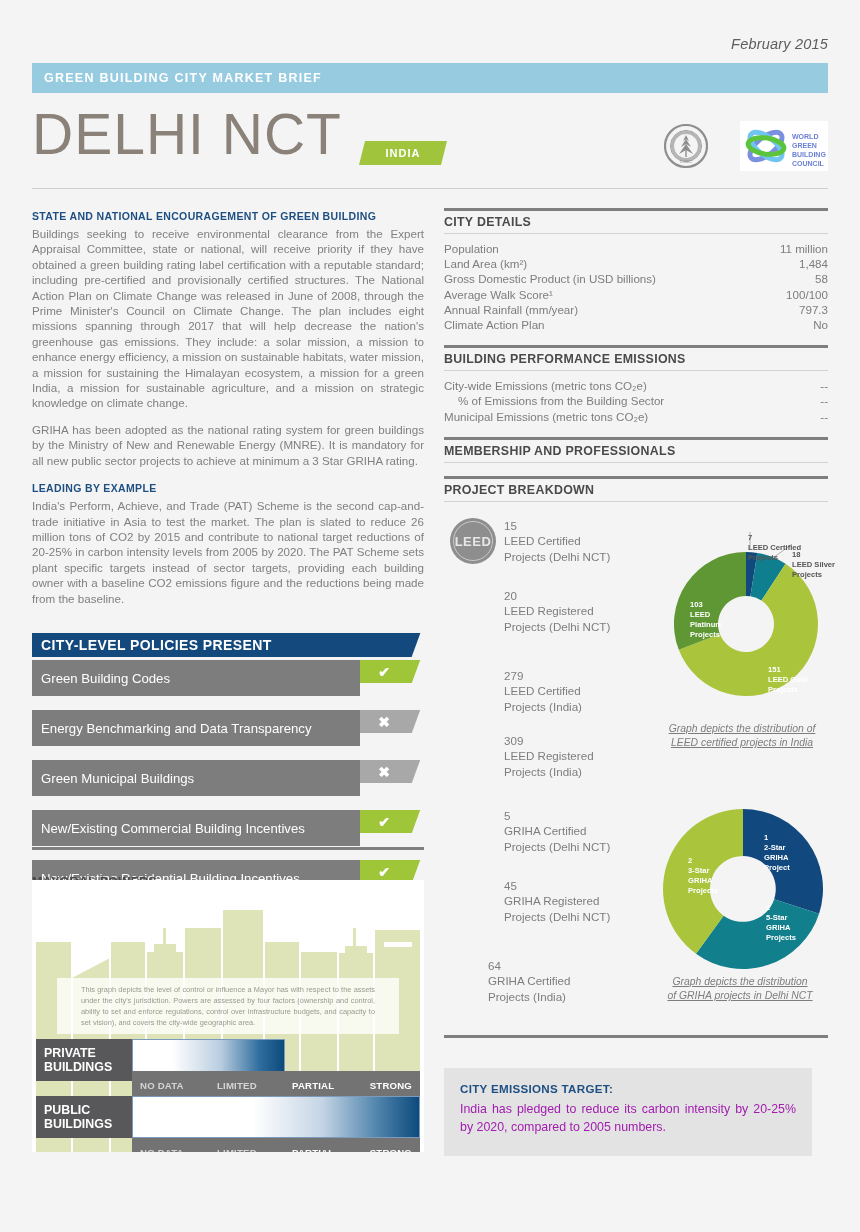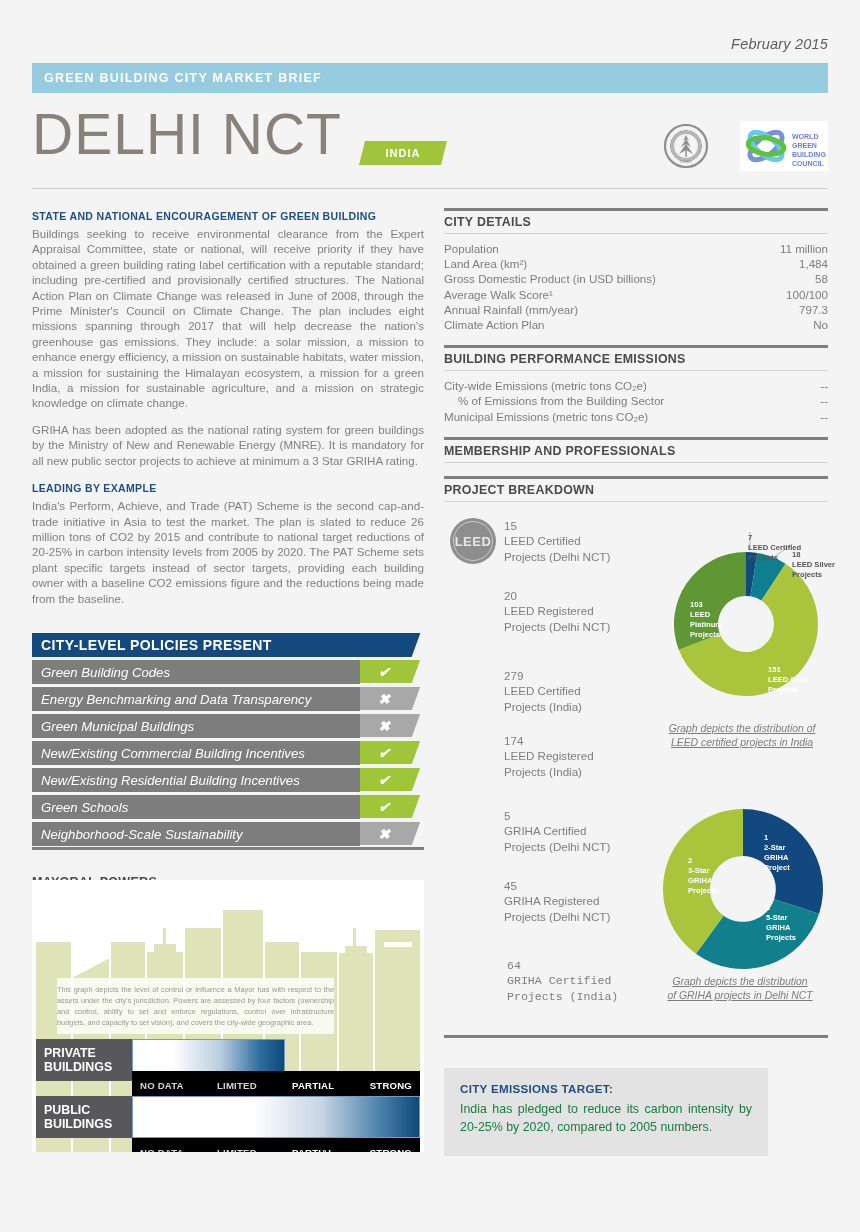--- a/index.html
+++ b/index.html
@@ -71,21 +71,21 @@
   .pol-head-lbl {
     width: 328px; background: #13497d; color: #fff;
     font-size: 14px; font-weight: bold; letter-spacing: .4px;
     display: flex; align-items: center; padding-left: 9px;
   }
   .pol-head-flag { width: 64px; position: relative; overflow: hidden; }
   .pol-head-flag .fl {
     position: absolute; left: -8px; top: 0; width: 64px; height: 24px;
     background: #13497d; transform: skewX(-20deg);
   }
-  .pol-row { display: flex; height: 24px; margin-bottom: 3px; font-style: italic; }
+  .pol-row { display: flex; height: 36px; margin-bottom: 14px; }
   .pol-lbl {
     width: 328px; background: #7d7d7d; color: #fff;
     font-size: 13.2px; display: flex; align-items: center; padding-left: 9px;
   }
   .pol-mark { width: 64px; position: relative; overflow: hidden; }
   .pol-mark .fl {
     position: absolute; left: -8px; top: 0; width: 64px; height: 23px;
     transform: skewX(-20deg);
   }
   .pol-mark.yes .fl { background: #9fc539; }
@@ -95,36 +95,36 @@
     display: flex; align-items: center; justify-content: center;
     color: #fff; font-size: 14px; font-weight: bold;
   }
 
   
   .may-rule { position: absolute; left: 32px; top: 847px; width: 392px; height: 3px; background: #7f7f7f; }
   .may-title { position: absolute; left: 32px; top: 875px; font-size: 12.5px; font-weight: bold; color: #4a4a4a; letter-spacing: .3px; }
   .may-box { position: absolute; left: 32px; top: 880px; width: 392px; height: 272px; background: #fff; overflow: hidden; }
   .skyline { position: absolute; inset: 0; }
   .may-note {
-    position: absolute; left: 25px; top: 98px; width: 277px;
+    position: absolute; left: 25px; top: 98px; width: 342px;
     background: rgba(255,255,255,.78);
     color: #9a9a8c; font-size: 7.4px; line-height: 11px;
-    text-align: justify; padding: 6px 0;
+    text-align: justify; padding: 6px 24px;
   }
   .bar-row { position: absolute; display: flex; align-items: stretch; }
   .bar-tag {
     width: 96px; background: #58585a; color: #fff;
     font-size: 12.4px; font-weight: bold; line-height: 14px;
     display: flex; flex-direction: column; justify-content: center;
     padding-left: 8px;
   }
   .bar-track { position: relative; }
   .bar-fill { height: 100%; border: 1px solid #7b9bbd; }
   .scale {
-    position: absolute; height: 29px; background: #000000;
+    position: absolute; height: 29px; background: #737373;
     display: flex; align-items: center;
   }
   .scale span { color: #d4d4d4; font-size: 9.6px; font-weight: bold; position: absolute; letter-spacing: .2px; }
   .scale span.on { color: #fff; }
 
   
   .blk { margin-bottom: 13px; }
   .blk-rule-top { height: 3px; background: #7f7f7f; }
   .blk-title { font-size: 12.4px; font-weight: bold; color: #4a4a4a; letter-spacing: .3px; padding: 4px 0 4px; }
   .blk-rule-bot { height: 1px; background: #d2d2d2; margin-bottom: 7px; }
@@ -144,23 +144,23 @@
   .leed-seal .txt { color: #e6e6e6; font-size: 13px; font-weight: bold; letter-spacing: .5px; z-index: 2; }
   .stat { position: absolute; font-size: 11.6px; color: #7d7d7d; line-height: 15.4px; }
   .stat .num { display: block; }
   .donut-cap {
     position: absolute; font-size: 10.4px; color: #7d7d7d;
     font-style: italic; text-align: center; line-height: 14px; width: 200px; text-decoration: underline;
   }
 
   
   .emit-rule { position: absolute; left: 444px; top: 1035px; width: 384px; height: 3px; background: #7f7f7f; }
-  .emit-box { position: absolute; left: 444px; top: 1068px; width: 324px; height: 88px; background: #e3e3e3; padding: 14px 16px; }
+  .emit-box { position: absolute; left: 444px; top: 1068px; width: 368px; height: 88px; background: #e3e3e3; padding: 14px 16px; }
   .emit-title { color: #1d4f82; font-size: 11.6px; font-weight: bold; letter-spacing: .3px; margin-bottom: 5px; }
-  .emit-body { color: #15803d; font-size: 12.4px; line-height: 18px; text-align: justify; }
+  .emit-body { color: #a21caf; font-size: 12.4px; line-height: 18px; text-align: justify; }
 
   .slice-lbl { font-size: 7.6px; font-weight: bold; fill: #fff; }
   .slice-lbl-out { font-size: 7.6px; font-weight: bold; fill: #555; }
 </style>
 </head>
 <body>
 
 <div class="page">
 
   <div class="date-line">February 2015</div>
@@ -408,24 +408,24 @@
 
   <div class="pbreak">
     <div class="leed-seal" style="left:450px; top:518px; position:absolute;">
       <div class="ring"></div>
       <div class="txt">LEED</div>
     </div>
     <div id="stat-blocks">
         <div class="stat" style="left: 504px; top: 518px;"><span class="num">15</span><span>LEED Certified</span><br><span>Projects (Delhi NCT)</span></div>
         <div class="stat" style="left: 504px; top: 588px;"><span class="num">20</span><span>LEED Registered</span><br><span>Projects (Delhi NCT)</span></div>
         <div class="stat" style="left: 504px; top: 668px;"><span class="num">279</span><span>LEED Certified</span><br><span>Projects (India)</span></div>
-        <div class="stat" style="left: 504px; top: 733px;"><span class="num">174</span><span>LEED Registered</span><br><span>Projects (India)</span></div>
+        <div class="stat" style="left: 504px; top: 733px;"><span class="num">309</span><span>LEED Registered</span><br><span>Projects (India)</span></div>
         <div class="stat" style="left: 504px; top: 808px;"><span class="num">5</span><span>GRIHA Certified</span><br><span>Projects (Delhi NCT)</span></div>
         <div class="stat" style="left: 504px; top: 878px;"><span class="num">45</span><span>GRIHA Registered</span><br><span>Projects (Delhi NCT)</span></div>
-        <div class="stat" style="left: 507px; top: 958px; font-family: Liberation Mono, monospace;"><span class="num">64</span><span>GRIHA Certified</span><br><span>Projects (India)</span></div>
+        <div class="stat" style="left: 488px; top: 958px;"><span class="num">64</span><span>GRIHA Certified</span><br><span>Projects (India)</span></div>
       </div>
 
     <svg style="position:absolute; left:650px; top:512px;" width="192" height="200" viewBox="0 0 192 200">
       <g transform="translate(96,112)">
 
         <path d="M 0 -72 A 72 72 0 0 1 11.30 -71.11 L 4.40 -27.67 A 28 28 0 0 0 0 -28 Z" fill="#11497e"></path>
         <path d="M 11.30 -71.11 A 72 72 0 0 1 39.54 -60.15 L 15.38 -23.39 A 28 28 0 0 0 4.40 -27.67 Z" fill="#0f7f8f"></path>
         <path d="M 39.54 -60.15 A 72 72 0 1 1 -67.22 25.86 L -26.14 10.06 A 28 28 0 1 0 15.38 -23.39 Z" fill="#aac43c"></path>
         <path d="M -67.22 25.86 A 72 72 0 0 1 0 -72 L 0 -28 A 28 28 0 0 0 -26.14 10.06 Z" fill="#5e9733"></path>
         <line x1="4" y1="-74" x2="4" y2="-92" stroke="#b0b0b0" stroke-width="1"></line>

